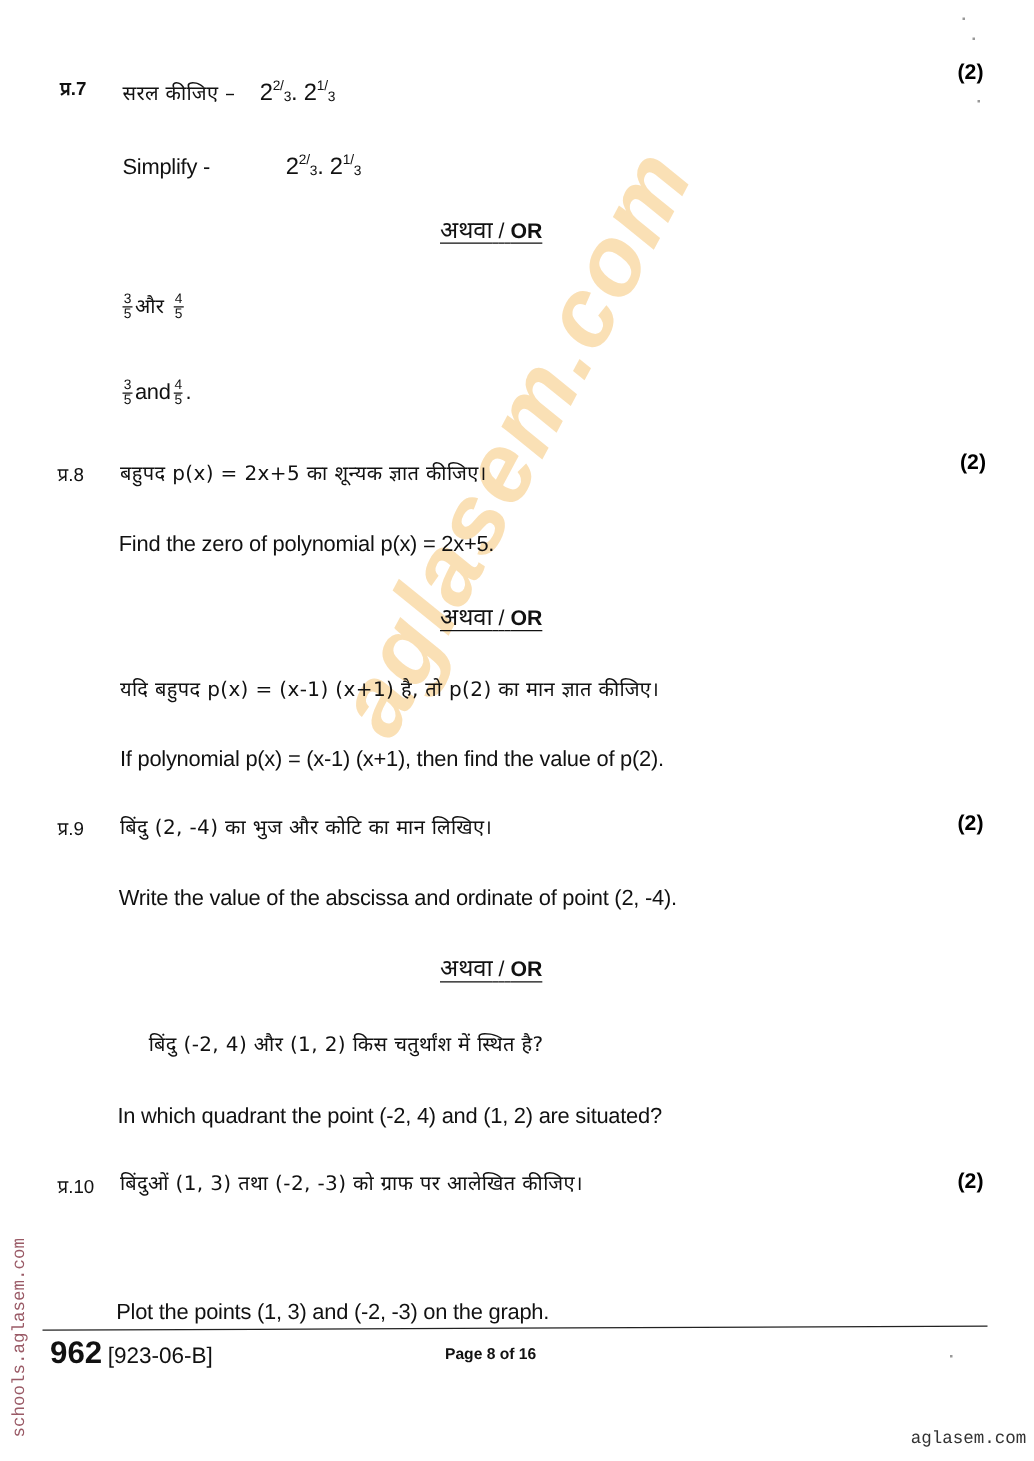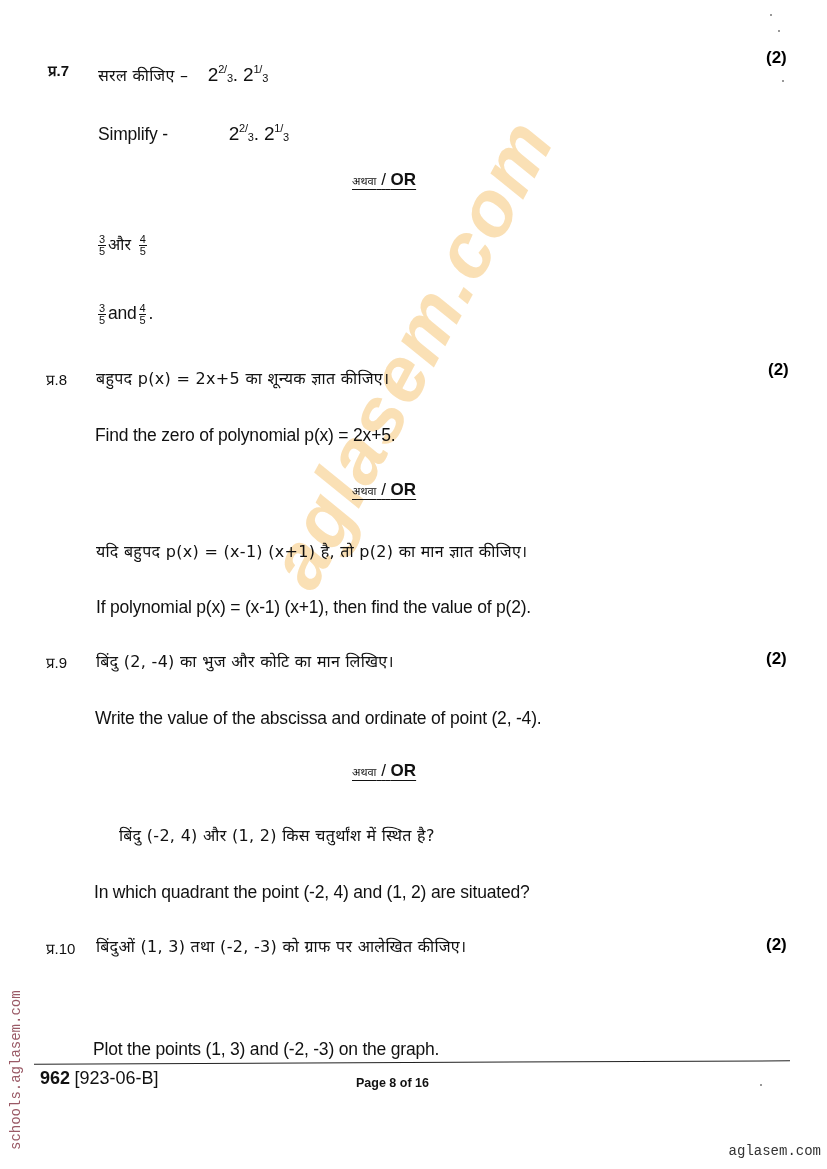--- a/index.html
+++ b/index.html
@@ -7,38 +7,38 @@
       width: 827px; height: 1169px; background: #ffffff; position: relative; overflow: hidden;
       font-family: "Liberation Sans", sans-serif; color: #111;
     }
     .abs { position: absolute; }
     .qno { font-family: "Liberation Sans", sans-serif; font-size: 15px; color: #111; }
     .hi { font-family: "DejaVu Sans", sans-serif; font-size: 16px; letter-spacing: 0.3px; color: #111; white-space: nowrap; }
     .en { font-family: "Liberation Sans", sans-serif; font-size: 17.5px; color: #111; white-space: nowrap; letter-spacing: -0.2px; }
     .marks { font-family: "Liberation Sans", sans-serif; font-weight: bold; font-size: 17px; color: #000; }
     .or { font-family: "Liberation Sans", sans-serif; font-size: 17px; text-decoration: underline; text-underline-offset: 4px; white-space: nowrap; }
     .or b { font-weight: bold; }
-    .or .hi-or { font-family: Liberation Serif, serif; font-size: 11px; text-align: center; }
+    .or .hi-or { font-family: Liberation Serif, serif; font-size: 19px; text-align: center; }
     sup.e { font-size: 11px; vertical-align: 8px; }
     sub.e { font-size: 11px; vertical-align: -1px; }
     .frac { display: inline-flex; flex-direction: column; align-items: center; vertical-align: middle; font-size: 11px; line-height: 11px; margin: 0 2px; }
     .frac .num { border-bottom: 1px solid #111; padding: 0 1px; }
     .watermark {
       position: absolute; left: 250px; top: 560px; font-family: "Liberation Sans", sans-serif;
       font-size: 78px; font-weight: bold; font-style: italic; color: #f6c77a; opacity: 0.55;
       transform: rotate(-62deg); transform-origin: left top; white-space: nowrap; letter-spacing: 2px;
     }
     .side-wm {
       position: absolute; left: 8px; top: 1150px; font-family: "Liberation Mono", monospace;
       font-size: 14px; color: #9a5a66; transform: rotate(-90deg); transform-origin: left top; white-space: nowrap;
     }
     .corner-wm { position: absolute; right: 6px; bottom: 10px; font-family: "Liberation Mono", monospace; font-size: 14px; color: #333; }
     .footer-line { position: absolute; left: 34px; top: 1062px; width: 756px; height: 0; border-top: 1.5px solid #222; transform: rotate(-0.25deg); }
     .footer-code { position: absolute; left: 40px; top: 1068px; white-space: nowrap; }
-    .footer-code .big { font-family: "Liberation Sans", sans-serif; font-weight: bold; font-size: 18px; }
+    .footer-code .big { font-family: "Liberation Sans", sans-serif; font-weight: bold; font-size: 25px; }
     .footer-code .small { font-family: "Liberation Sans", sans-serif; font-size: 18px; }
     .footer-page { position: absolute; left: 356px; top: 1076px; font-family: "Liberation Sans", sans-serif; font-weight: bold; font-size: 12.5px; }
     .speck { position: absolute; width: 2px; height: 2px; background: #999; }
   </style>
 </head>
 <body>
 
 <div class="watermark">aglasem.com</div>
 
 <div class="abs qno" style="left:48px; top:60px; font-weight:bold;">प्र.7</div>

